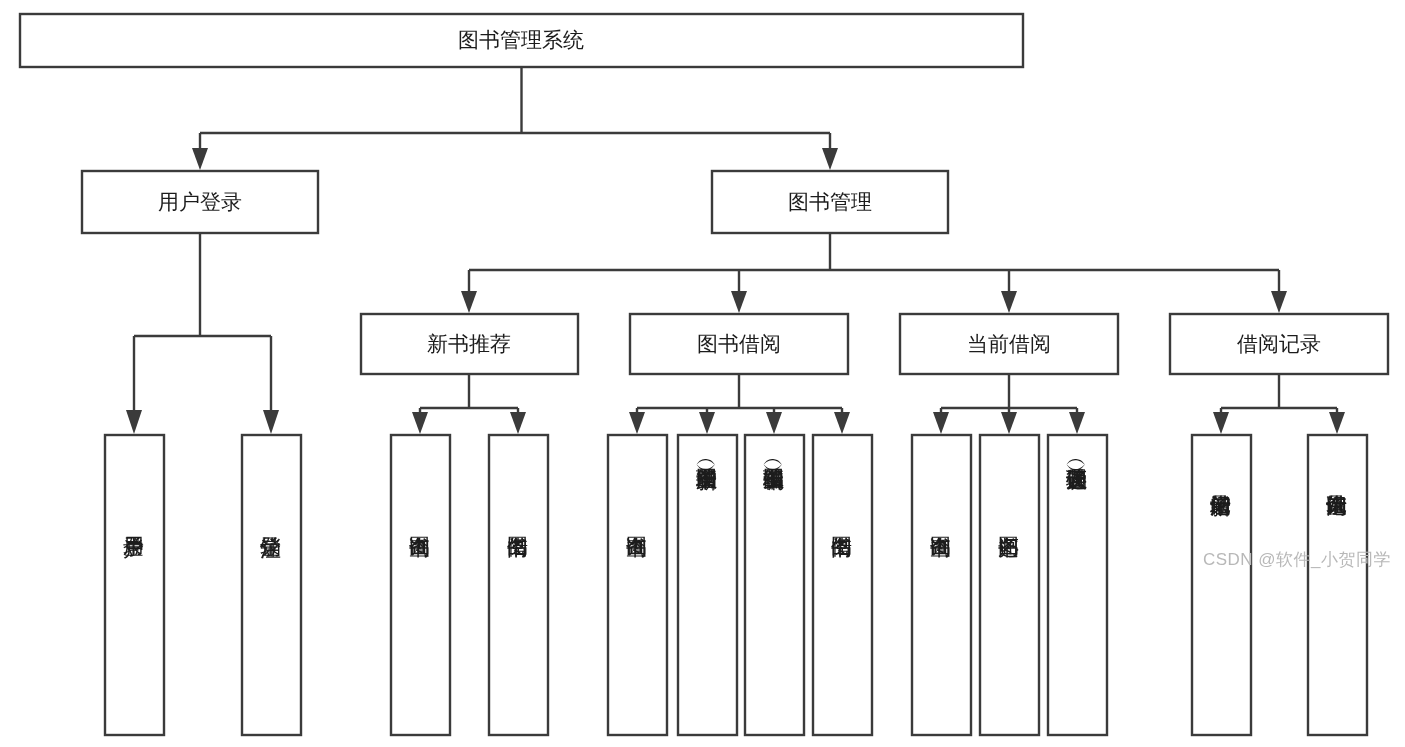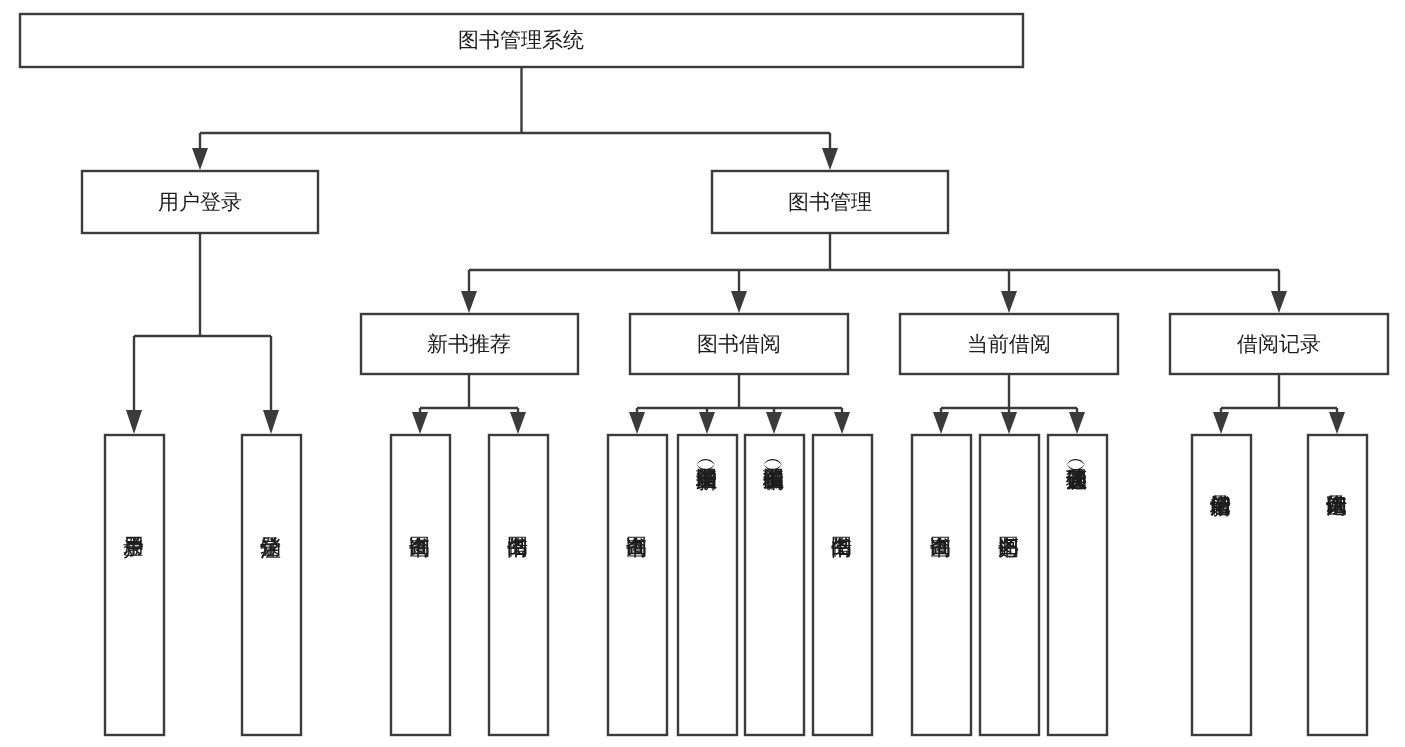--- a/index.html
+++ b/index.html
@@ -221,13 +221,14 @@
       <rect class="node-rect" x="1192" y="435" width="59" height="300"></rect>
       <text class="node-label-vert" x="1221" y="478" writing-mode="tb" glyph-orientation-vertical="0">新增借阅记录</text>
     </g>
     <g>
       <rect class="node-rect" x="1308" y="435" width="59" height="300"></rect>
       <text class="node-label-vert" x="1337" y="478" writing-mode="tb" glyph-orientation-vertical="0">查询借阅记录</text>
     </g>
 
   </svg>
 
+  <div class="watermark">CSDN @软件_小贺同学</div>
 </div>
 
 </body></html>

